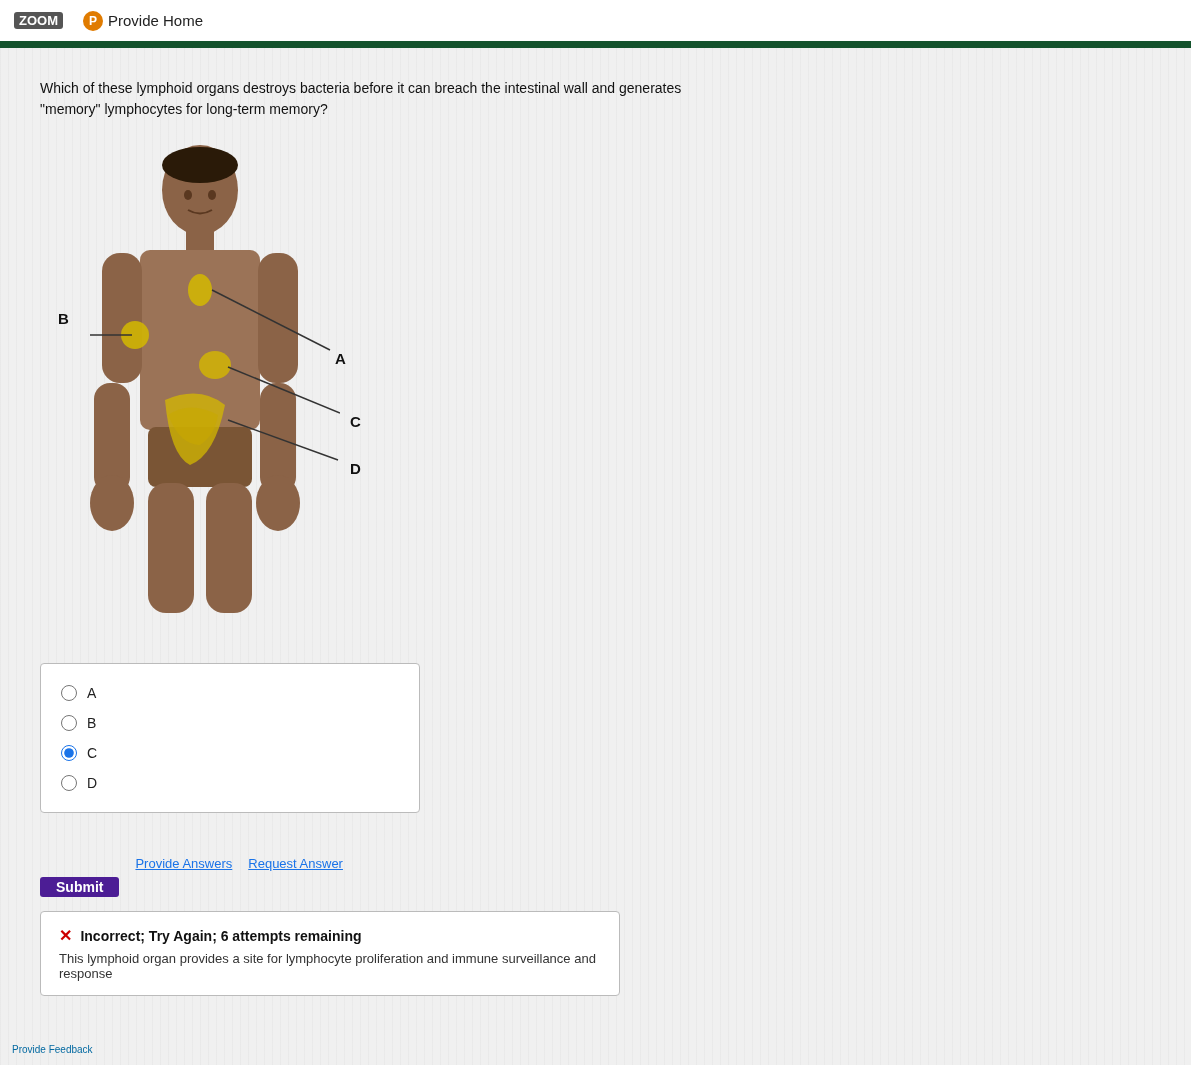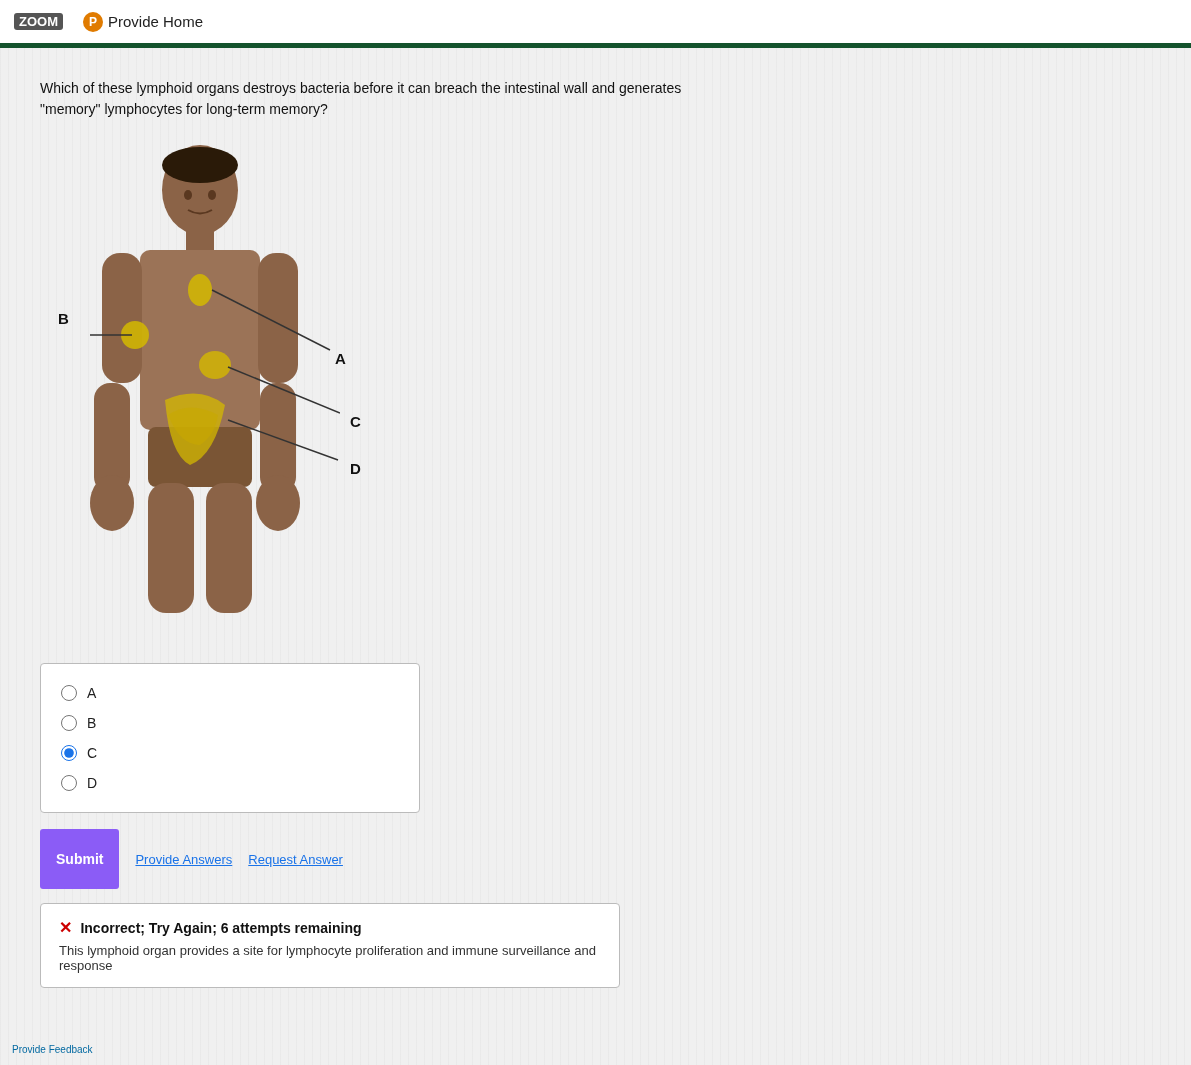--- a/index.html
+++ b/index.html
@@ -10,21 +10,21 @@
       color: #222;
       width: 1191px;
       min-height: 1065px;
     }
 
     
     .topbar {
       display: flex;
       align-items: center;
       background: #fff;
-      border-bottom: 5px solid #14532d;
+      border-bottom: 7px solid #14532d;
       padding: 7px 14px;
       height: 48px;
       gap: 20px;
     }
     .topbar-zoom {
       display: flex;
       align-items: center;
       gap: 4px;
       font-weight: bold;
       font-size: 14px;
@@ -150,28 +150,29 @@
     }
 
     
     .submit-row {
       display: flex;
       align-items: center;
       gap: 16px;
       margin-bottom: 14px;
     }
     .submit-btn {
-      background: #8b5cf6;
+      background: #4c1d95;
       color: #fff;
       border: none;
       border-radius: 3px;
-      padding: 22px 16px;
+      padding: 2px 16px;
       font-size: 14px;
       font-weight: bold;
       cursor: pointer;
+      margin-top: 48px;
     }
     .link-btn {
       background: none;
       border: none;
       color: #1a73e8;
       font-size: 13px;
       cursor: pointer;
       text-decoration: underline;
       padding: 0;
     }

